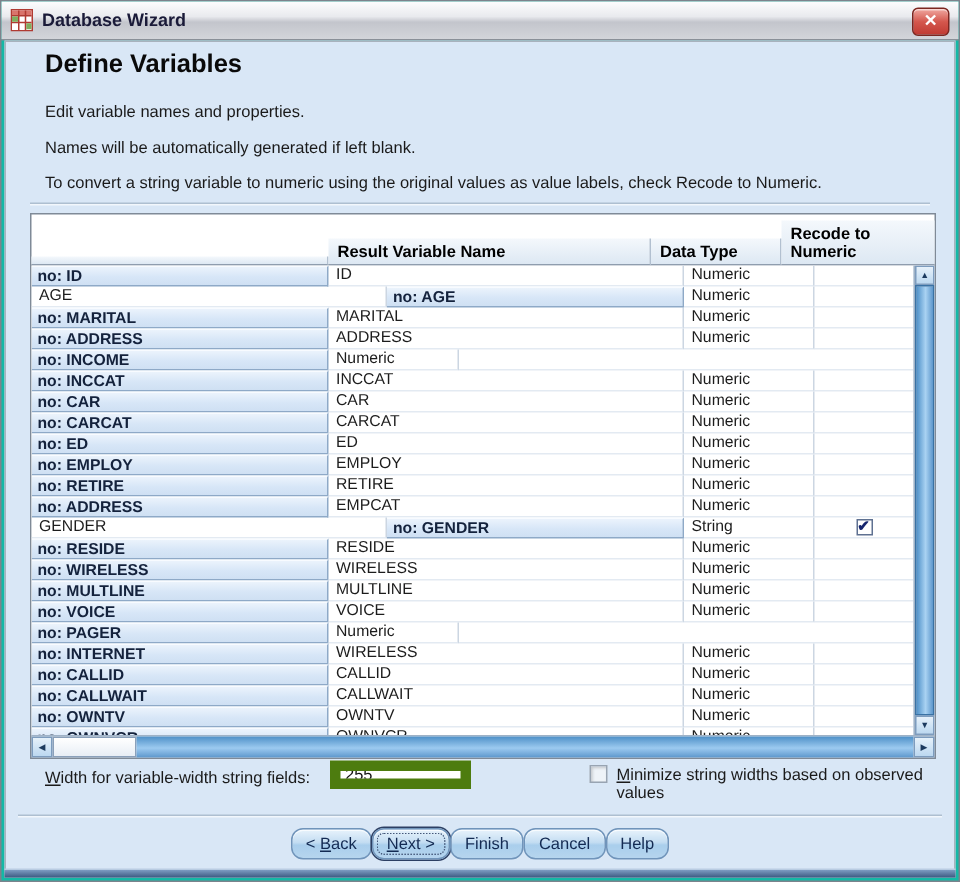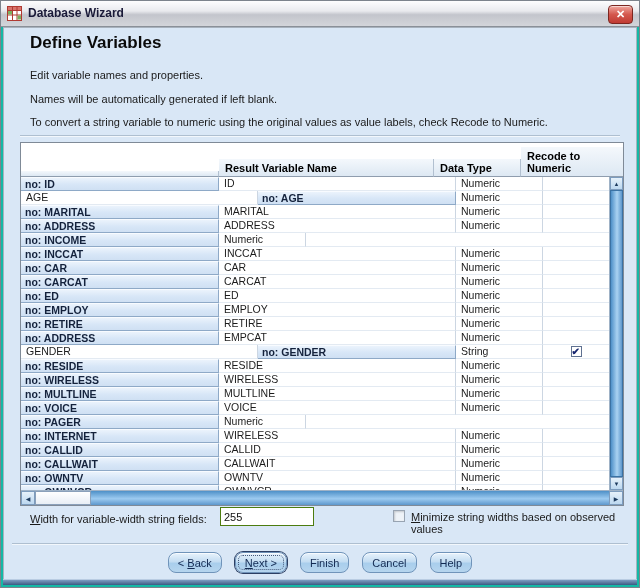--- a/index.html
+++ b/index.html
@@ -61,28 +61,28 @@
     color:#1c3a5e; font-size:6px; text-align:center; cursor:pointer; display:flex; align-items:center; justify-content:center; }
   .vscroll .sbtn { height:13px; flex:0 0 13px; }
   .hscroll .sbtn { width:14px; flex:0 0 14px; }
   .vthumb { flex:1; background:linear-gradient(90deg,#4e90c8 0%,#a9d2f2 55%,#5d97cc 100%); border:1px solid #3a72a4; }
   .hthumb { width:56px; flex:0 0 56px; background:linear-gradient(180deg,#ffffff,#e8eef5); border:1px solid #8aa0ba; cursor:pointer; }
   .htrack { flex:1; background:linear-gradient(180deg,#4e90c8 0%,#9ccaf0 55%,#5d97cc 100%); }
 
   
   .width-label { position:absolute; left:26px; top:485px; font-size:11px; color:#1a1a1a; }
   .width-input { position:absolute; left:216px; top:479px; width:94px; height:19px;
-    border:1px solid #4d7c0f; background:#fff; font-family:"Liberation Sans",sans-serif;
+    border:7px solid #4d7c0f; background:#fff; font-family:"Liberation Sans",sans-serif;
     font-size:11px; color:#111; padding:1px 3px; }
   .min-cb { position:absolute; left:389px; top:482px; width:12px; height:12px;
     background:#eef3f8; border:1px solid #98a4b2; box-shadow:inset 1px 1px 2px rgba(0,0,0,.18); cursor:pointer; }
   .min-label { position:absolute; left:407px; top:483px; font-size:11px; color:#1a1a1a; }
 
   
-  .btnrow { position:absolute; left:0; right:0; top:524px; display:flex; justify-content:center; gap:13px; }
+  .btnrow { position:absolute; left:0; right:0; top:524px; display:flex; justify-content:center; gap:0; }
   .wbtn { height:21px; padding:0 9px; border-radius:8px;
     background:linear-gradient(180deg,#e8f3fc 0%,#c4ddf2 45%,#a9ceec 55%,#b6d5ee 100%);
     border:1px solid #7094ba; color:#132a52; font-family:"Liberation Sans",sans-serif;
     font-size:11px; cursor:pointer; box-shadow:inset 0 1px 0 rgba(255,255,255,.7); }
   .wbtn.focused { box-shadow:0 0 0 1px #2c3f63, inset 0 1px 0 rgba(255,255,255,.7);
     outline:1px dotted #44587a; outline-offset:-4px; }
 
   .bottom-band { position:absolute; left:-1px; right:-1px; bottom:-1px; height:6px;
     background:linear-gradient(180deg,#7d9cc2 0%,#3c5a82 100%); border-top:1px solid #b9cce2; }
 

